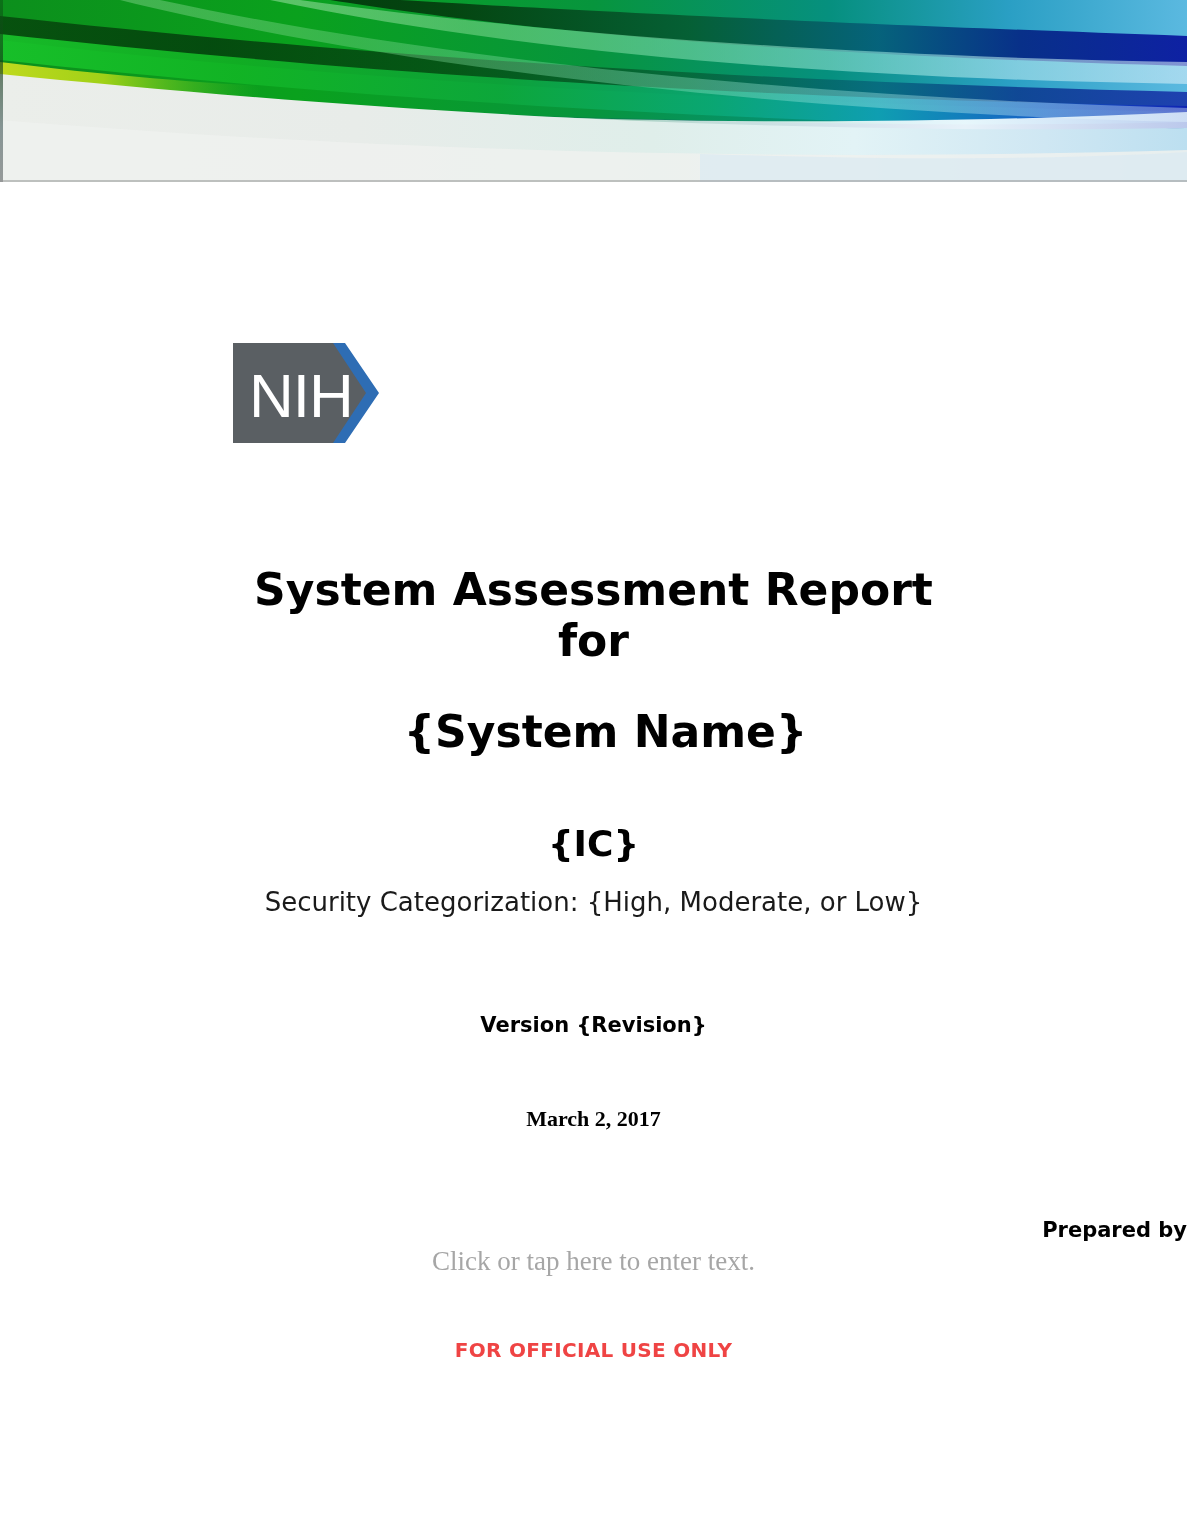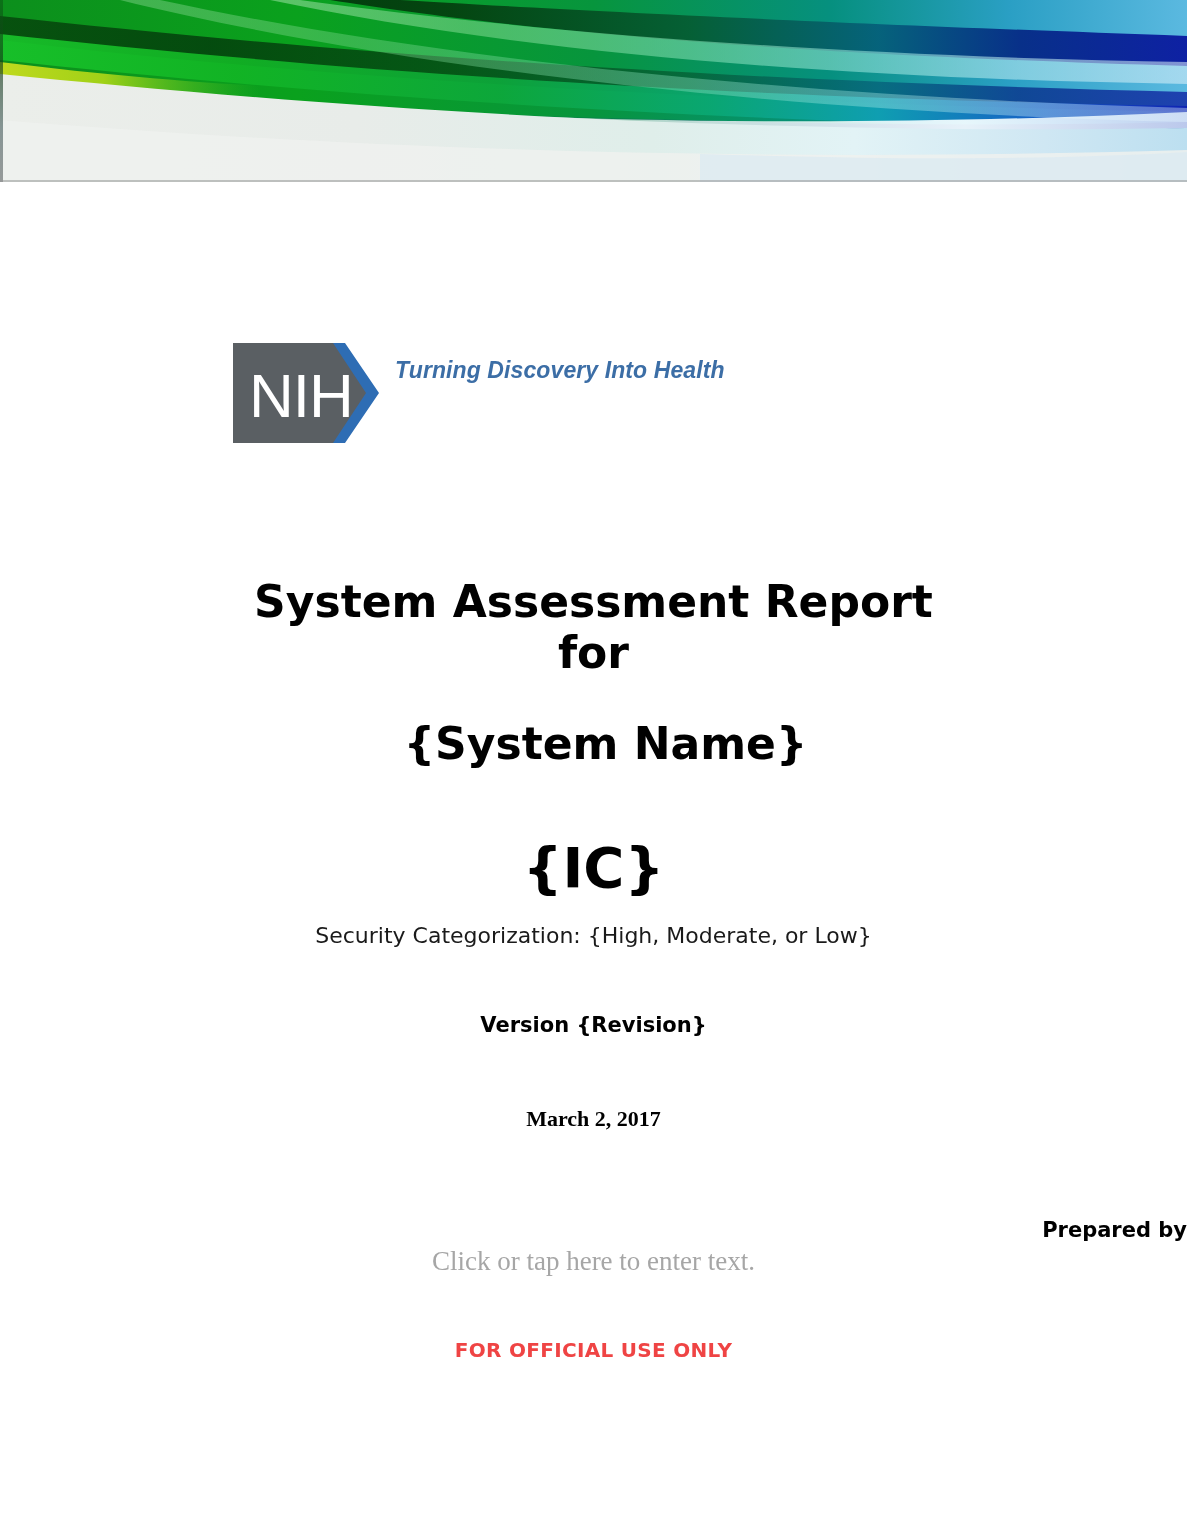--- a/index.html
+++ b/index.html
@@ -123,43 +123,43 @@
     top: 378px;
     width: 1187px;
     text-align: center;
   }
   .doc-title {
     font-family: "DejaVu Sans", sans-serif;
     font-size: 44px;
     font-weight: bold;
     line-height: 1.17;
     color: #000000;
-    margin: 16px;
+    margin: 4px;
     padding: 0 120px;
   }
   .doc-subject {
     font-family: "DejaVu Sans", sans-serif;
     font-size: 44px;
     font-weight: bold;
     line-height: 1.2;
     color: #000000;
     margin: 39px 0 0 0;
     padding-left: 24px;
   }
   .doc-ic {
     font-family: "DejaVu Sans", sans-serif;
-    font-size: 56px;
+    font-size: 36px;
     font-weight: bold;
     line-height: 1.2;
     color: #000000;
     margin: 63px 0 0 0;
   }
   .doc-seccat {
     font-family: "DejaVu Sans", sans-serif;
-    font-size: 22px;
+    font-size: 26px;
     font-weight: 400;
     line-height: 1.3;
     color: #1a1a1a;
     margin: 21px 0 0 0;
   }
 
   
   .version-line {
     position: absolute;
     left: 0;
@@ -327,21 +327,20 @@
 
   <div class="logo-wrap">
     <svg class="logo-mark" viewBox="0 0 146 104">
 
       <path d="M0,2 L101,2 L137,52 L101,102 L0,102 Z" fill="#5a5f63"></path>
 
       <path d="M100,2 L112,2 L146,52 L112,102 L100,102 L133,52 Z" fill="#2e6db4"></path>
       <text x="16" y="76" font-family="Liberation Sans, sans-serif" font-size="62" font-weight="400" fill="#ffffff" letter-spacing="-1">NIH</text>
     </svg>
     <div class="logo-text-block">
-      <div class="logo-tagline">Turning Discovery Into Health</div>
     </div>
   </div>
 
   <div class="title-block">
     <div class="doc-title">
       <span>System Assessment Report</span><br>
       <span>for</span>
     </div>
     <div class="doc-subject">{System Name}</div>
     <div class="doc-ic">{IC}</div>

